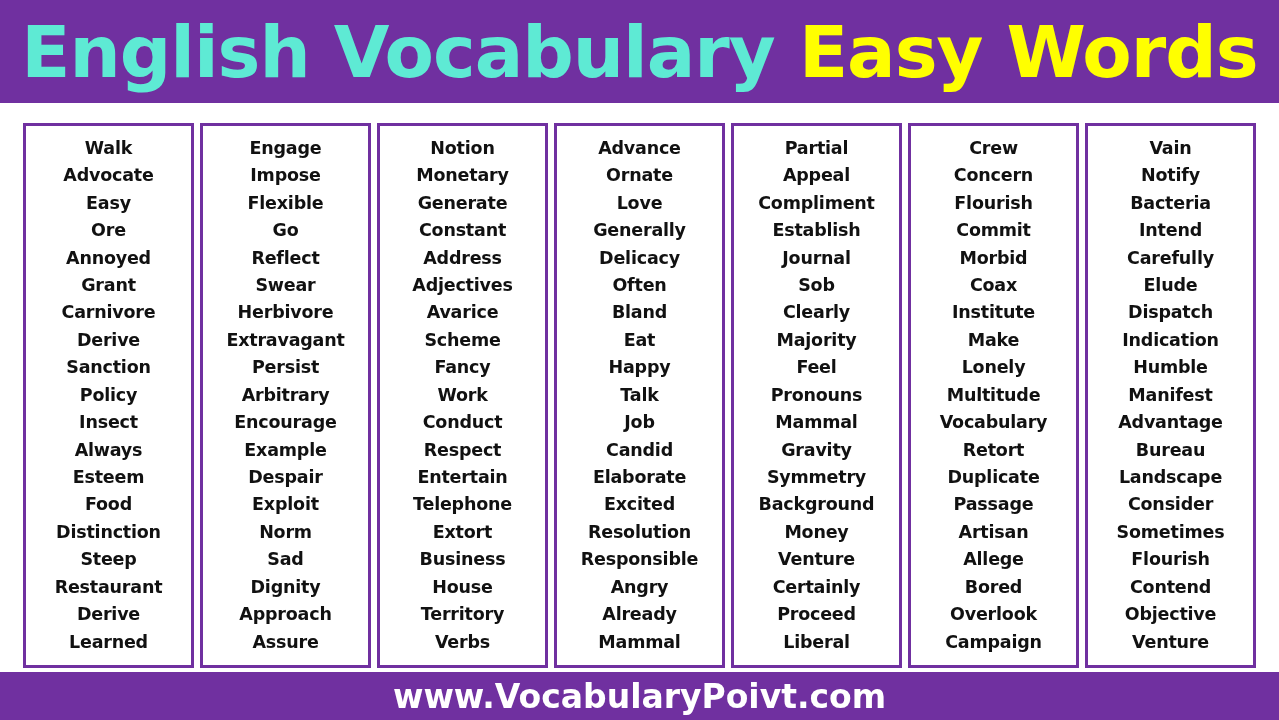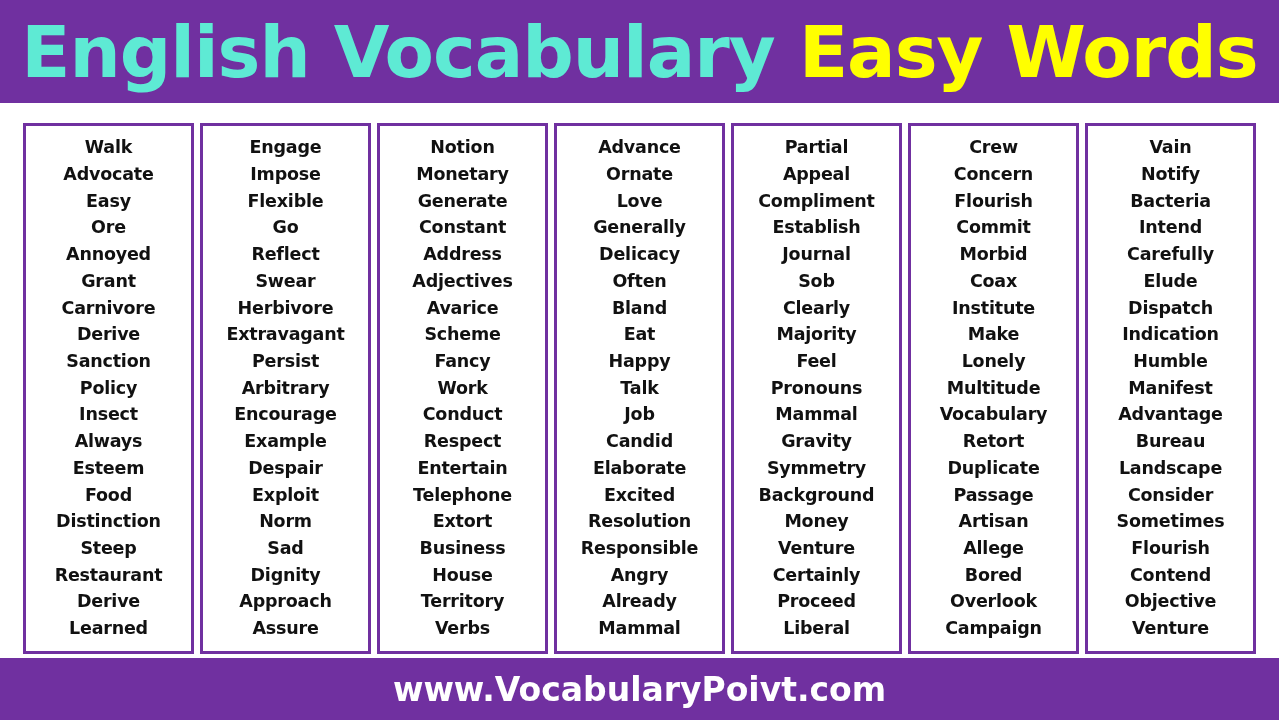--- a/index.html
+++ b/index.html
@@ -68,21 +68,21 @@
     font-weight:bold;
     color:#111111;
     line-height:1;
     text-align:center;
     white-space:nowrap;
     letter-spacing:-0.2px;
   }
 
   
   .footer{
-    height:62px;
+    height:48px;
     background:#7030A0;
     display:flex;
     align-items:center;
     justify-content:center;
     flex:0 0 auto;
   }
   .footer-url{
     font-family:"DejaVu Sans", sans-serif;
     font-size:33px;
     font-weight:bold;

